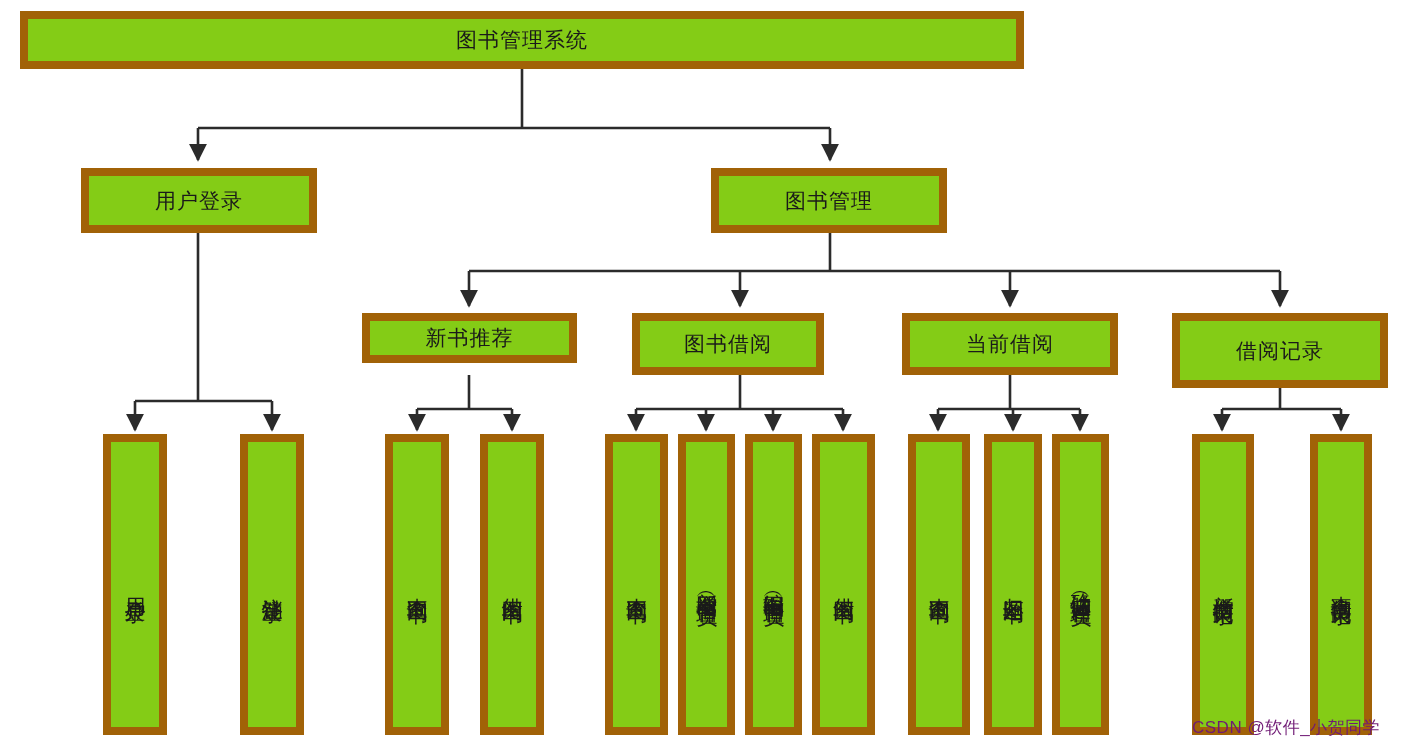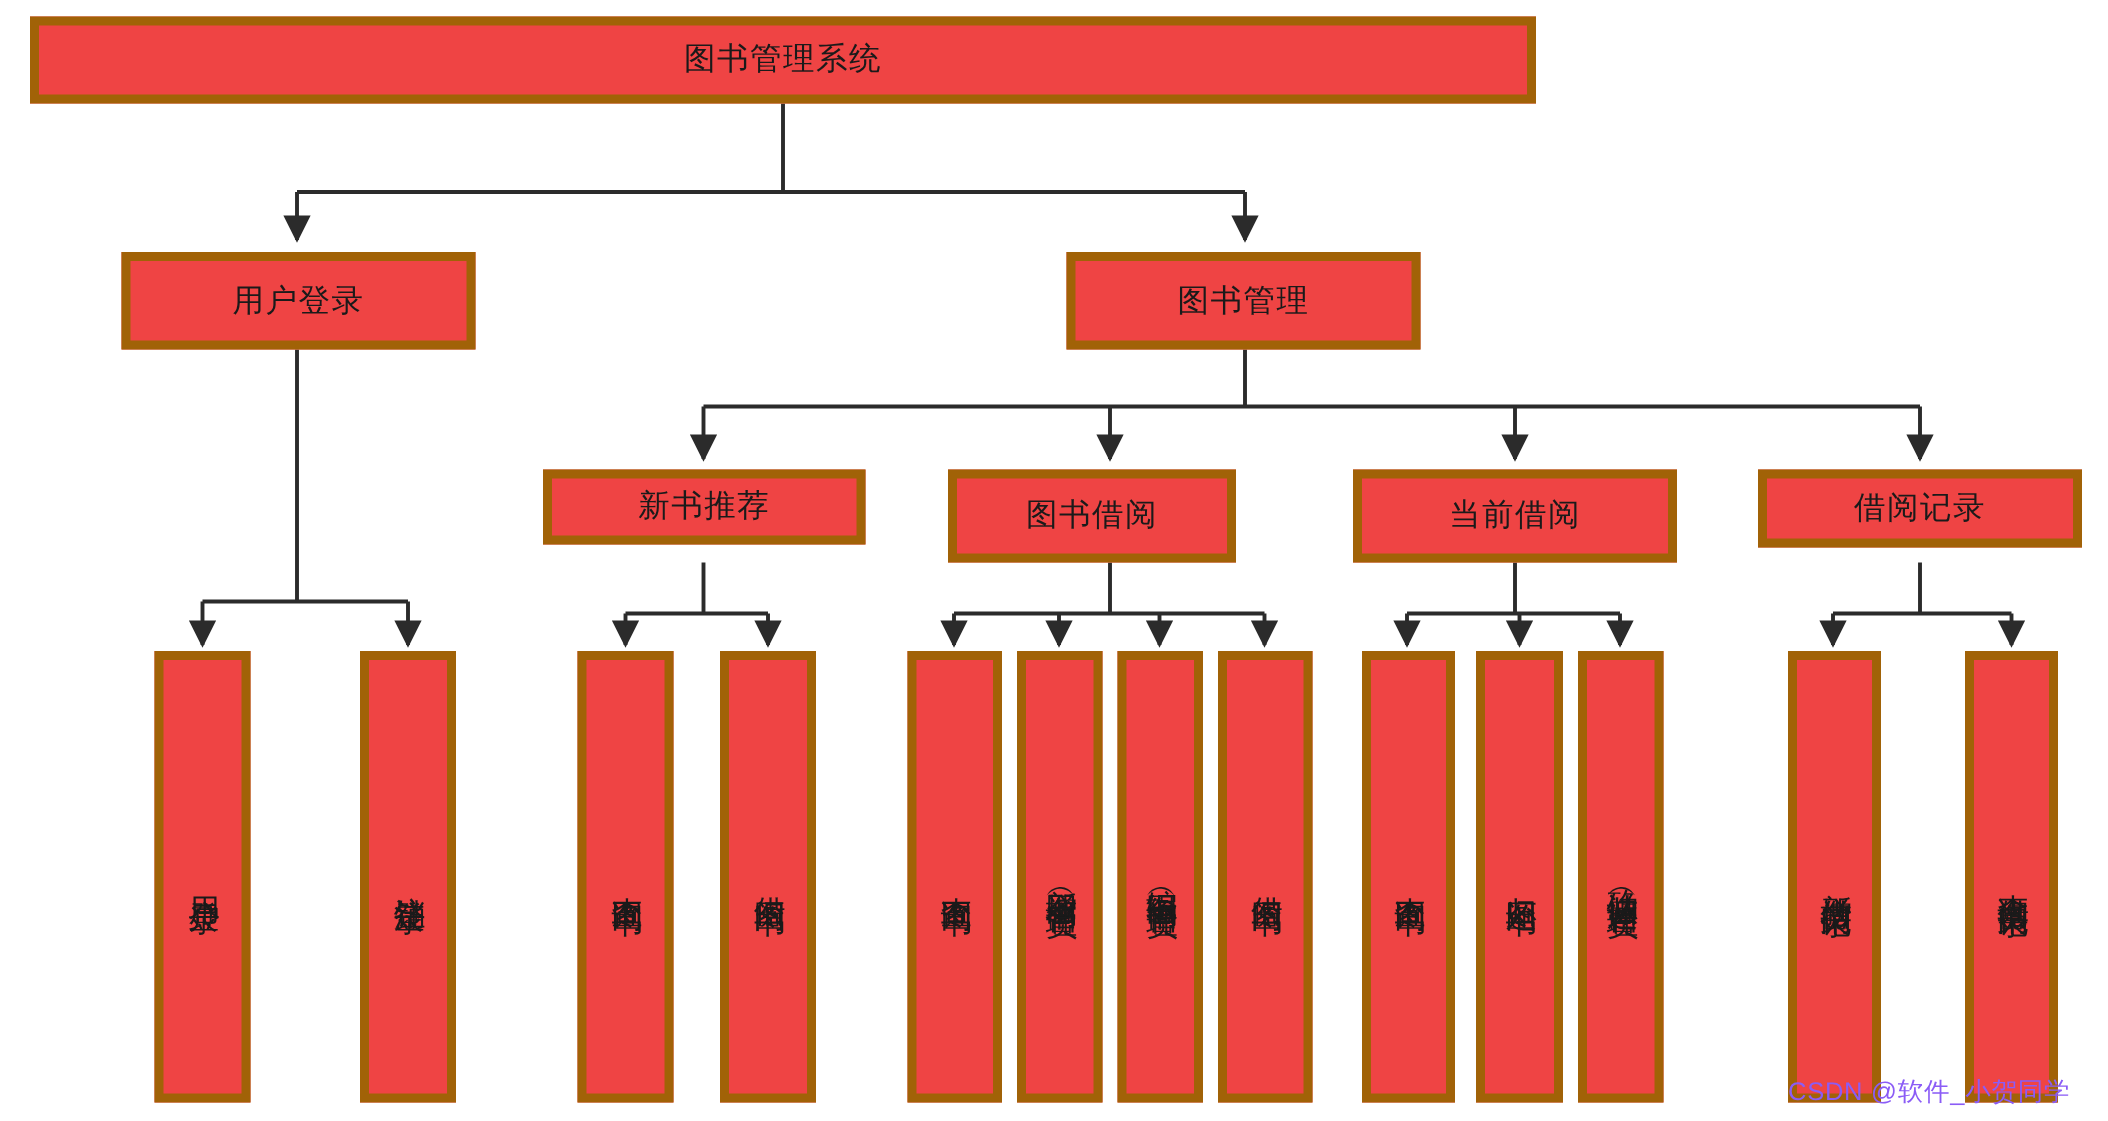--- a/index.html
+++ b/index.html
@@ -13,22 +13,22 @@
   #canvas {
     position: relative;
     width: 1405px;
     height: 747px;
     background: #ffffff;
     overflow: hidden;
   }
   .box {
     position: absolute;
     box-sizing: border-box;
-    background: #ef4444;
-    border: 6px solid #a16207;
+    background: #84cc16;
+    border: 8px solid #a16207;
     display: flex;
     align-items: center;
     justify-content: center;
     color: #1a1a1a;
   }
   .box-h {
     font-size: 21px;
     letter-spacing: 1px;
     line-height: 1.2;
     white-space: nowrap;
@@ -51,21 +51,21 @@
     position: absolute;
     left: 0;
     top: 0;
     width: 1405px;
     height: 747px;
     pointer-events: none;
   }
   .watermark {
     position: absolute;
     font-size: 17px;
-    color: #8b5cf6;
+    color: #701a75;
     white-space: nowrap;
     letter-spacing: 0.5px;
   }
 </style>
 </head>
 <body>
 
 <div id="canvas">
 
   <svg class="edges" viewBox="0 0 1405 747" xmlns="http://www.w3.org/2000/svg">
@@ -135,21 +135,21 @@
   </div>
 
   <div class="box box-h" style="left:632px; top:313px; width:192px; height:62px;">
     <span>图书借阅</span>
   </div>
 
   <div class="box box-h" style="left:902px; top:313px; width:216px; height:62px;align-items:center;">
     <span>当前借阅</span>
   </div>
 
-  <div class="box box-h" style="left:1172px; top:313px; width:216px; height:52px;">
+  <div class="box box-h" style="left:1172px; top:313px; width:216px; height:75px;">
     <span>借阅记录</span>
   </div>
 
   <div class="box box-v" style="left:103px; top:434px; width:64px; height:301px;">
     <span class="vtext">用户登录</span>
   </div>
 
   <div class="box box-v" style="left:240px; top:434px; width:64px; height:301px;">
     <span class="vtext">注销登录</span>
   </div>

